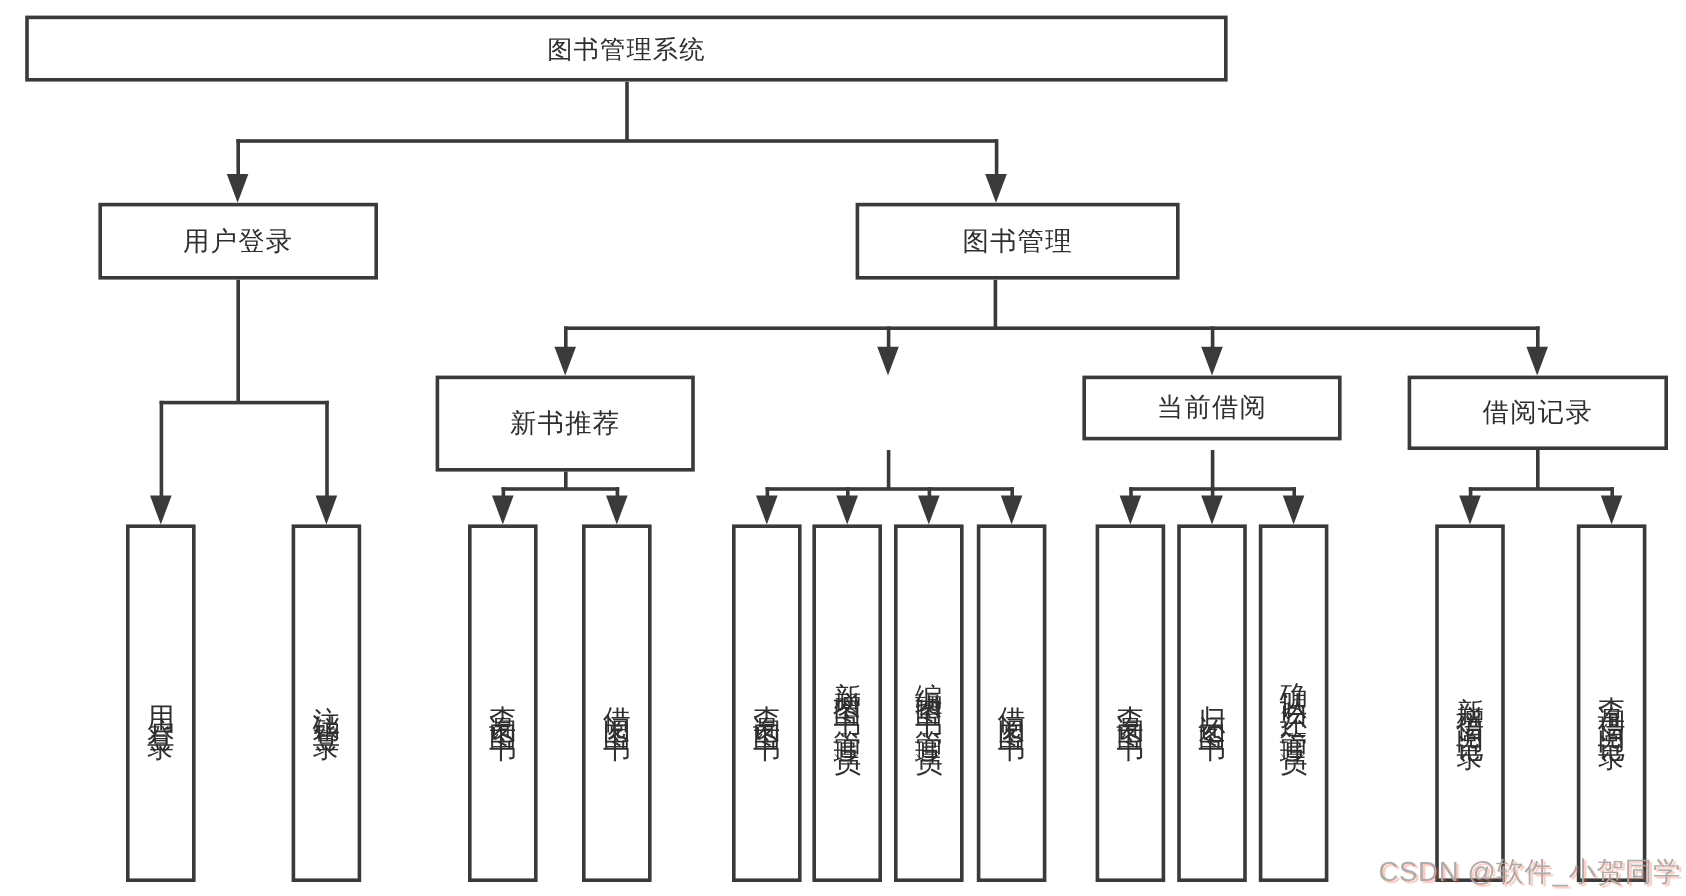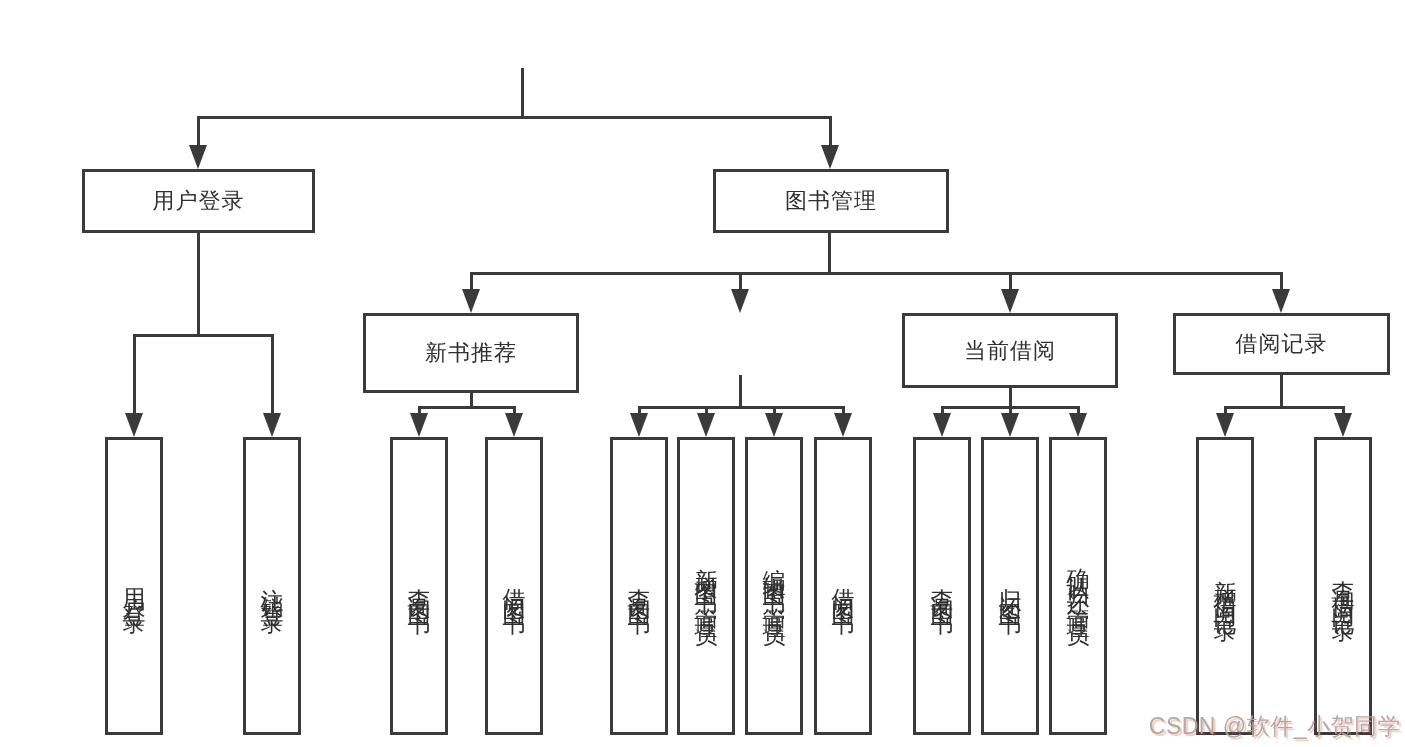--- a/index.html
+++ b/index.html
@@ -59,35 +59,38 @@
     text-shadow:2px 2px 1px rgba(252,85,49,0.35);
     letter-spacing:0.5px;
     z-index:3;
   }
 </style>
 </head>
 <body>
 
 <div class="canvas">
 
+  <div class="hbox root" style="left:21px;top:13px;width:1002px;height:55px;">
+    <span>图书管理系统</span>
+  </div>
 
   <div class="hbox" style="left:82px;top:169px;width:233px;height:64px;">
     <span>用户登录</span>
   </div>
 
-  <div class="hbox" style="left:713px;top:169px;width:236px;height:64px;">
+  <div class="hbox" style="left:713px;top:169px;width:270px;height:64px;">
     <span>图书管理</span>
   </div>
 
   <div class="hbox" style="left:363px;top:313px;width:216px;height:80px;">
     <span>新书推荐</span>
   </div>
 
 
-  <div class="hbox" style="left:902px;top:313px;width:216px;height:75px;">
+  <div class="hbox" style="left:902px;top:313px;width:216px;height:54px;">
     <span>当前借阅</span>
   </div>
 
   <div class="hbox" style="left:1173px;top:313px;width:217px;height:62px;">
     <span>借阅记录</span>
   </div>
 
   <div class="vbox" style="left:105px;top:437px;width:58px;height:298px;">
     <span class="vtext">用户登录</span>
   </div>

